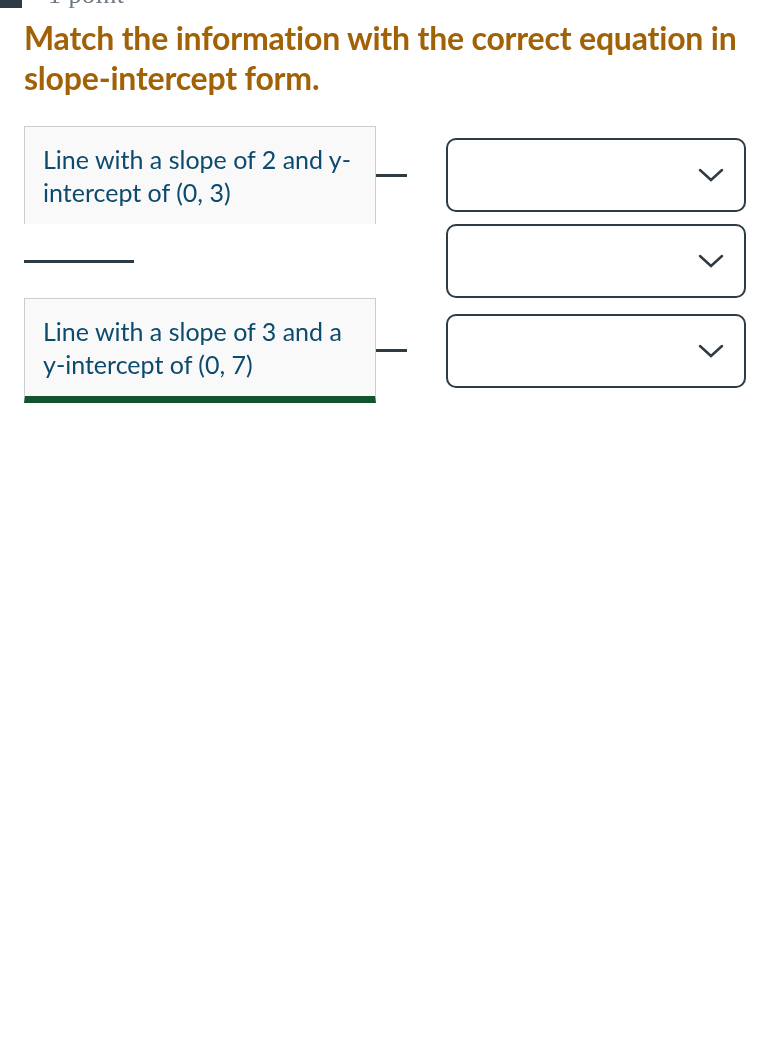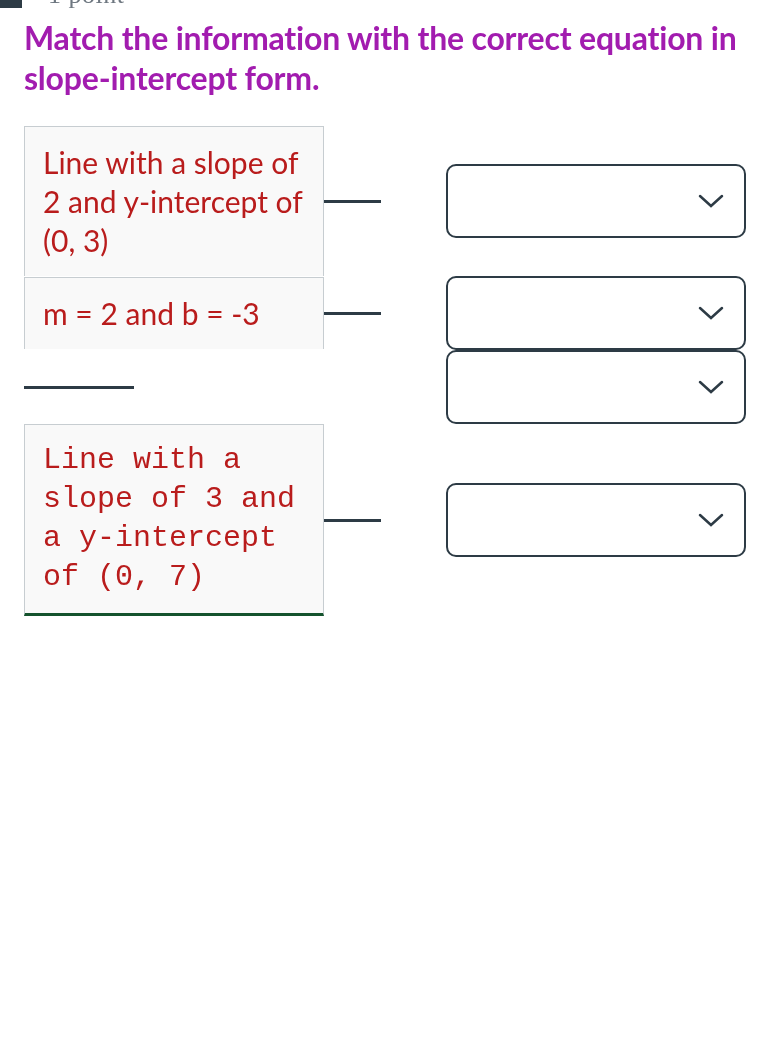--- a/index.html
+++ b/index.html
@@ -29,47 +29,46 @@
       font-family: Georgia, 'Times New Roman', serif;
       font-size: 26px;
       color: #6e7780;
       margin-left: 26px;
       margin-top: -20px;
       letter-spacing: 0.5px;
     }
     .question-text {
       font-size: 32px;
       font-weight: 700;
-      color: #a21caf;
+      color: #a16207;
       padding: 8px 24px 28px 24px;
       line-height: 1.25;
       letter-spacing: -0.2px;
     }
     .matching-container {
       padding: 0 24px 24px 24px;
     }
     .match-row {
       display: flex;
       align-items: center;
       width: 100%;
     }
     .prompt-box {
-      width: 300px;
+      width: 352px;
       border: 1px solid #c7cdd1;
       border-bottom: none;
       background: #f9f9f9;
       padding: 16px 18px;
-      font-size: 30px;
-      color: #b91c1c;
+      font-size: 25px;
+      color: #0c4a6e;
       line-height: 1.3;
       flex-shrink: 0;
     }
     .match-row:last-child .prompt-box {
-      border-bottom: 3px solid #14532d;
-      font-family: Liberation Mono, monospace;
+      border-bottom: 7px solid #14532d;
     }
     .connector {
       height: 3px;
       background: #2d3b45;
       flex-grow: 1;
       margin: 0 8px 0 0;
       max-width: 110px;
     }
     .dropdown-area {
       flex-grow: 1;
@@ -117,34 +116,20 @@
         <span></span>
         <span class="chevron-down">
           <svg width="26" height="14" viewBox="0 0 26 14" fill="none" stroke="#2d3b45" stroke-width="2.5" stroke-linecap="round">
             <polyline points="2,2 13,12 24,2"></polyline>
           </svg>
         </span>
       </div>
     </div>
   </div>
 
-  <div class="match-row">
-    <div class="prompt-box">m = 2 and b = -3</div>
-    <div class="connector"></div>
-    <div class="dropdown-area">
-      <div class="dropdown">
-        <span></span>
-        <span class="chevron-down">
-          <svg width="26" height="14" viewBox="0 0 26 14" fill="none" stroke="#2d3b45" stroke-width="2.5" stroke-linecap="round">
-            <polyline points="2,2 13,12 24,2"></polyline>
-          </svg>
-        </span>
-      </div>
-    </div>
-  </div>
 
   <div class="match-row">
     <div class="connector"></div>
     <div class="dropdown-area">
       <div class="dropdown">
         <span></span>
         <span class="chevron-down">
           <svg width="26" height="14" viewBox="0 0 26 14" fill="none" stroke="#2d3b45" stroke-width="2.5" stroke-linecap="round">
             <polyline points="2,2 13,12 24,2"></polyline>
           </svg>

